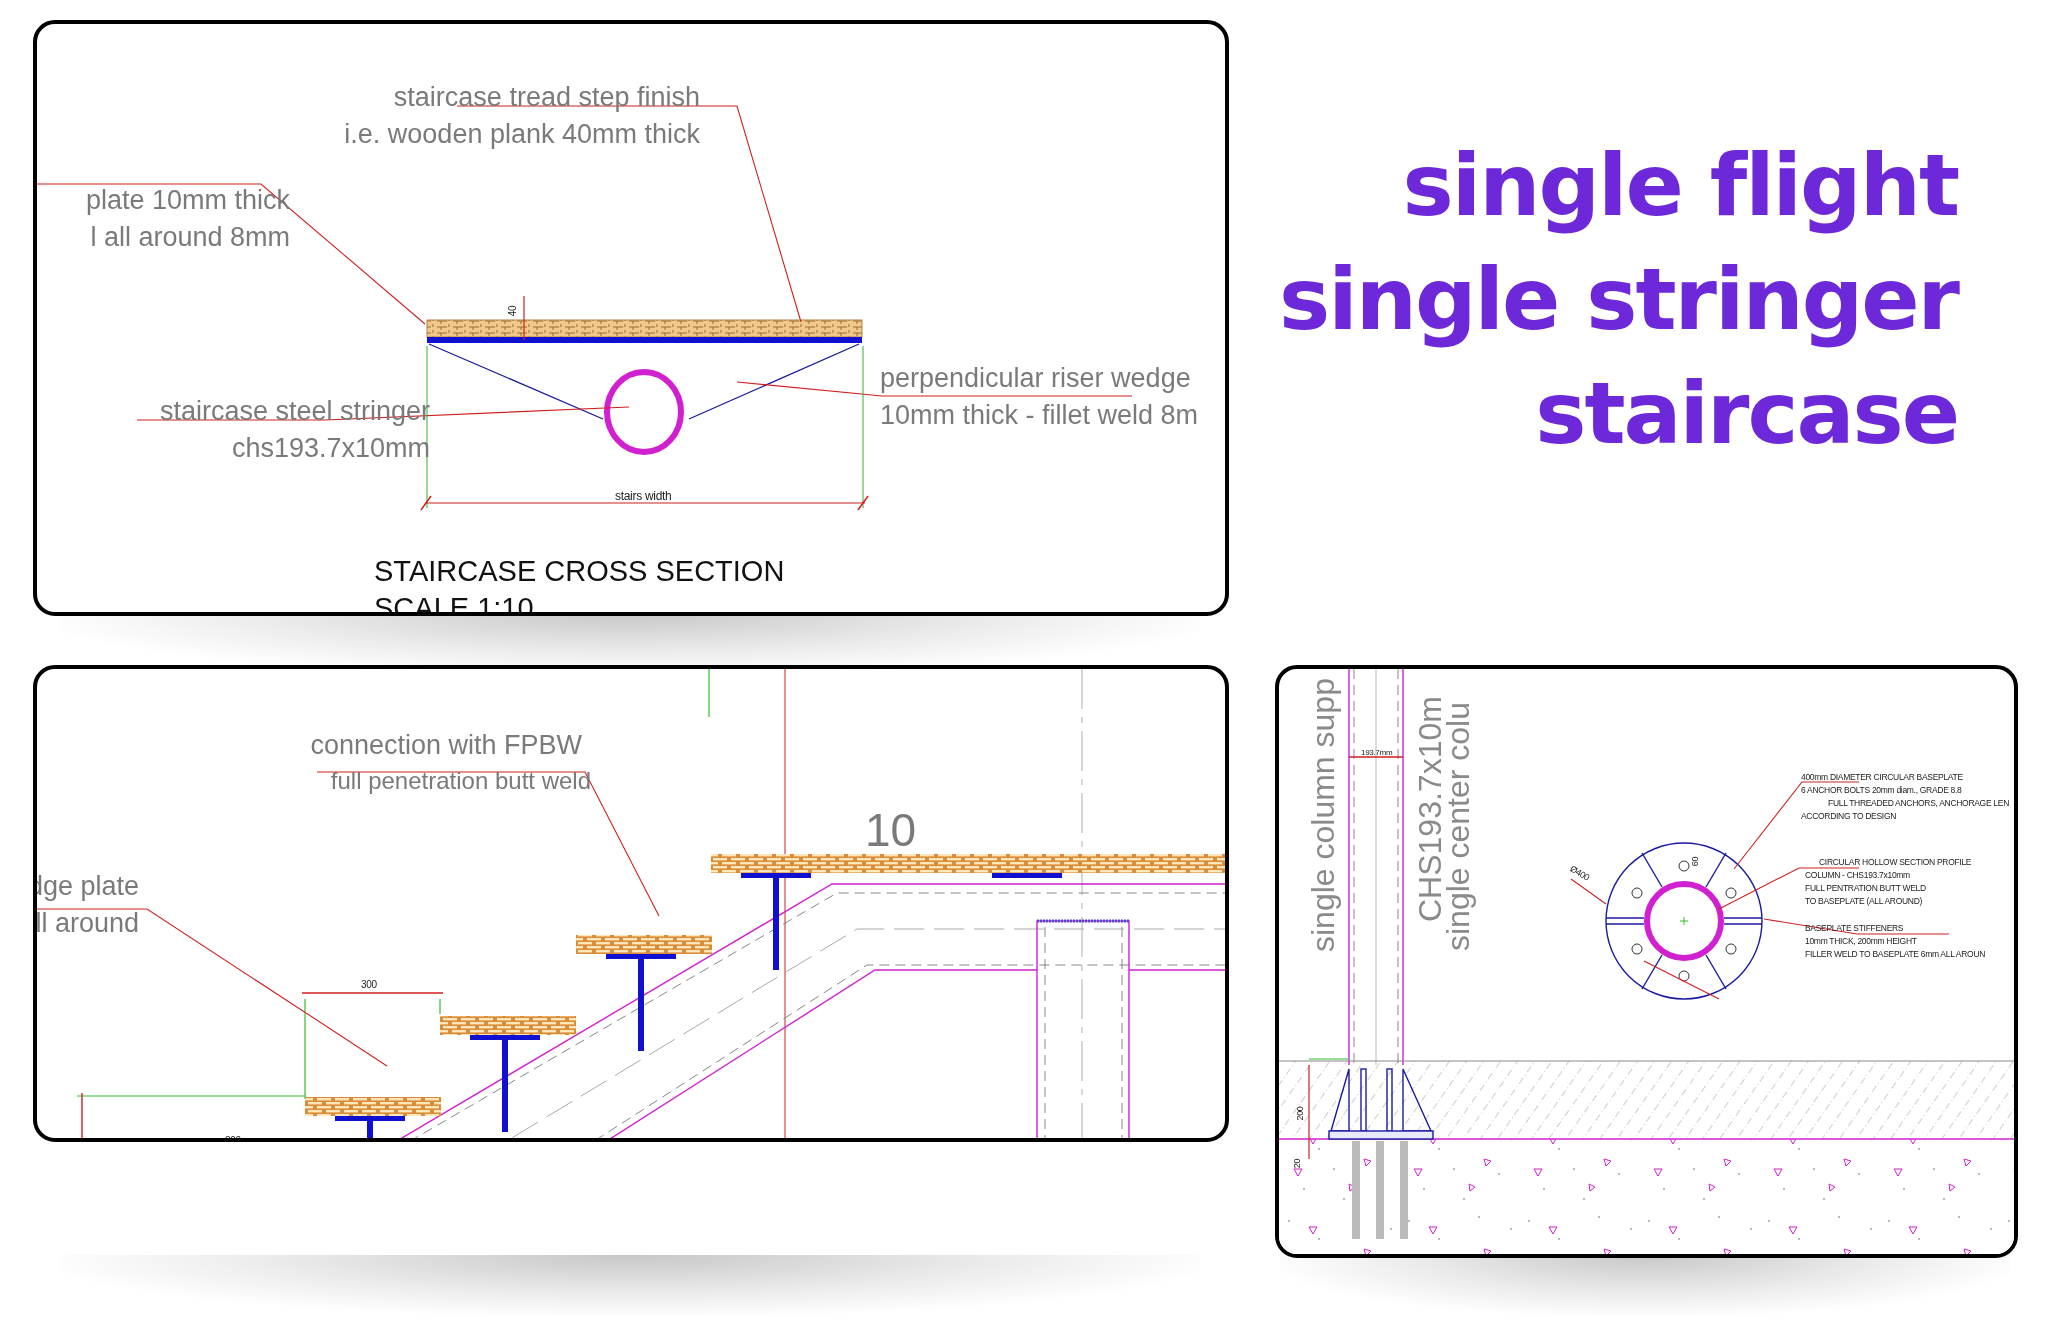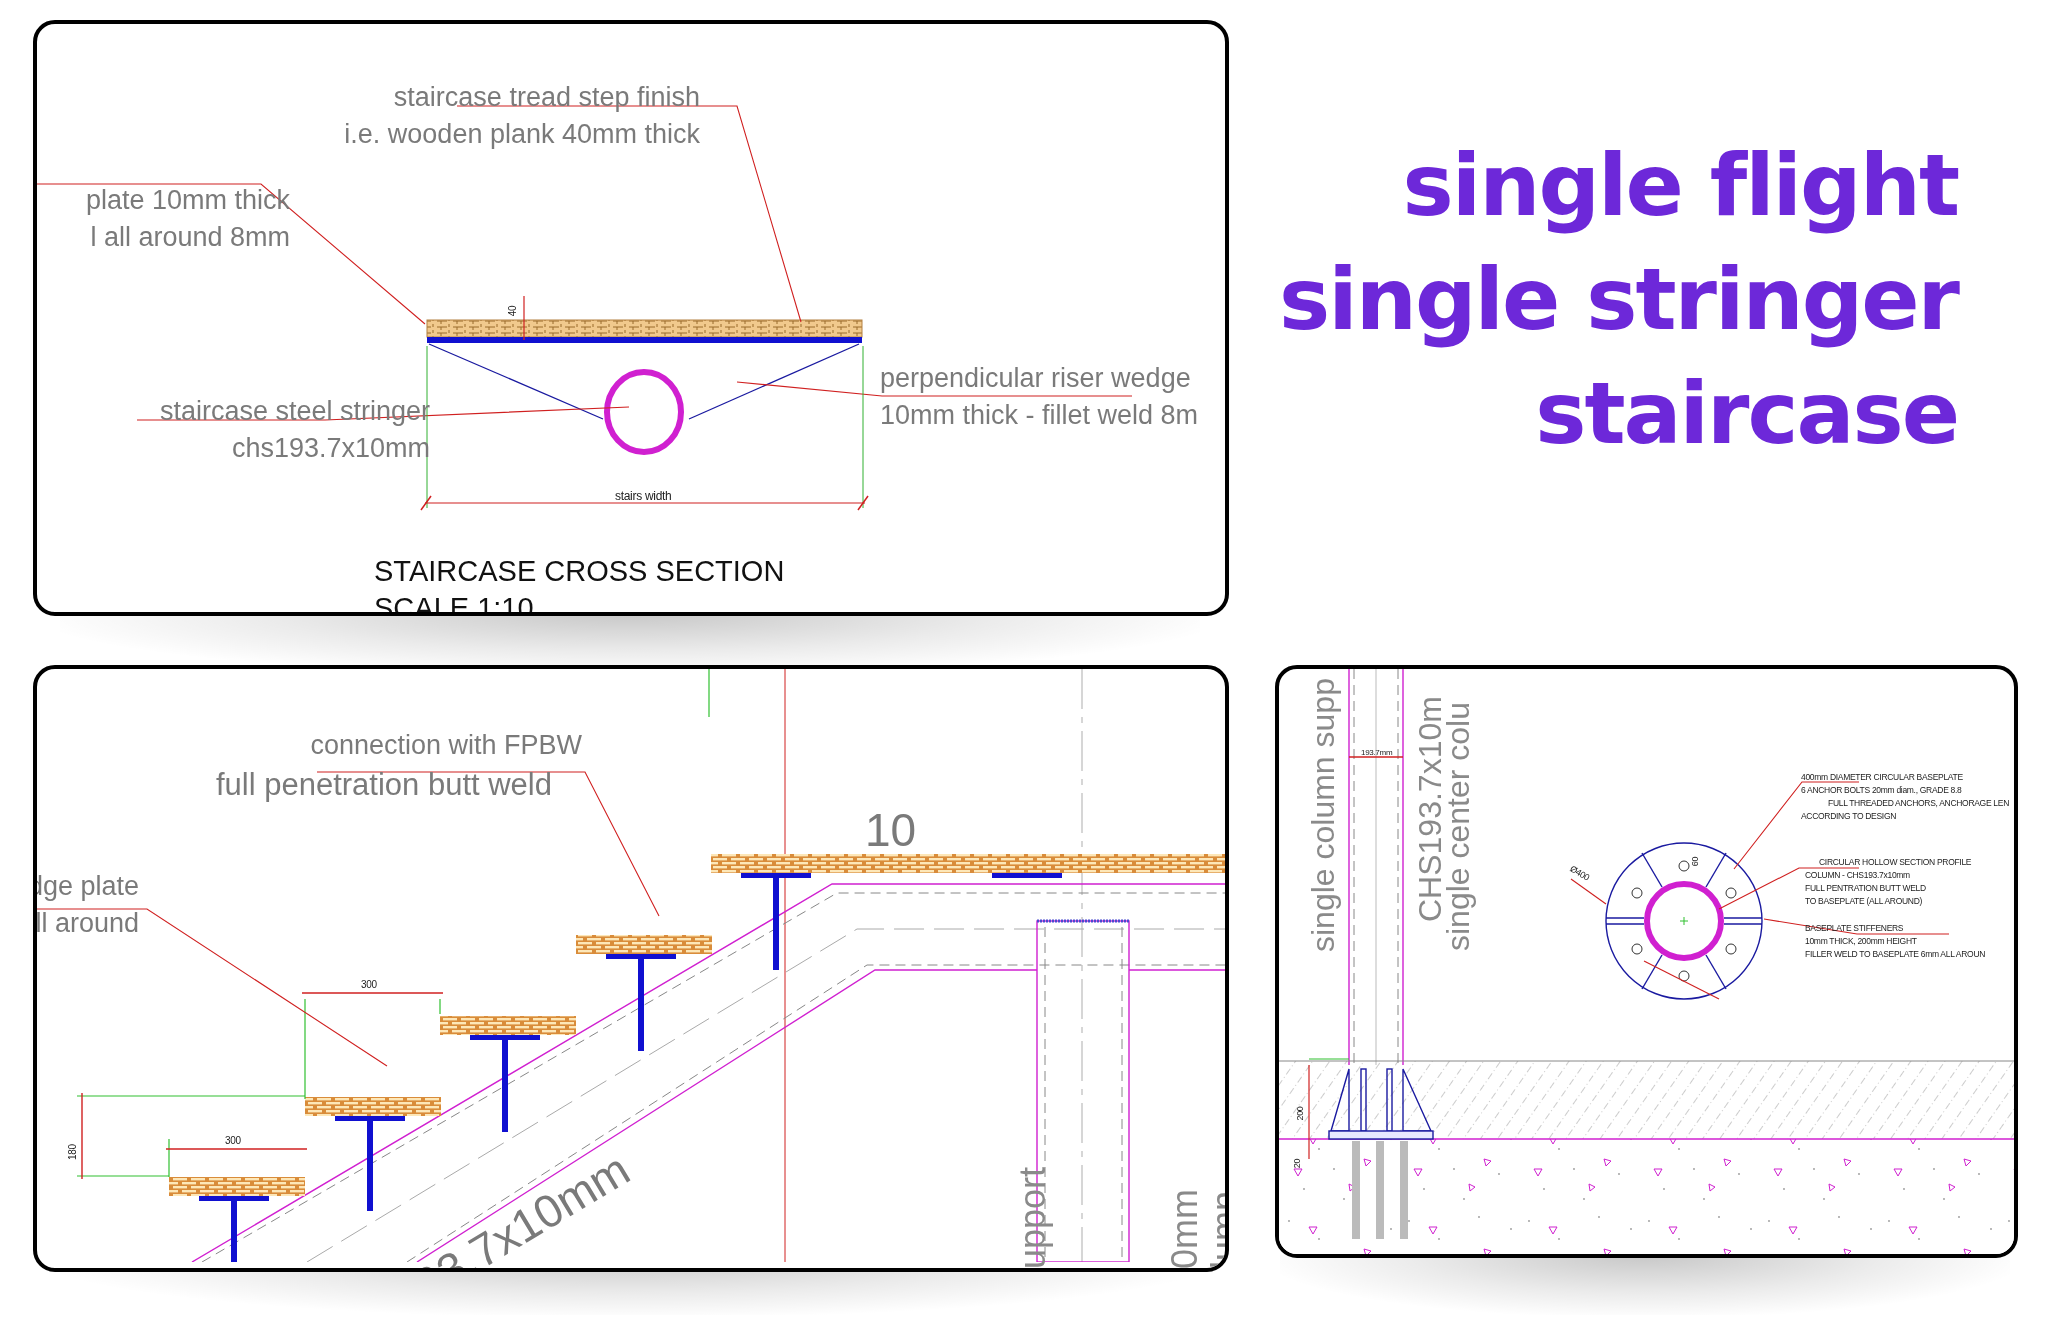--- a/index.html
+++ b/index.html
@@ -70,21 +70,21 @@
   <div class="caption" style="left:337px;top:570px;">SCALE 1:10</div>
 </div>
 
 <div class="title-block">
   <span class="title-line">single flight</span>
   <span class="title-line">single stringer</span>
   <span class="title-line">staircase</span>
 </div>
 
 <div class="shadow" style="left:60px;top:1255px;width:1140px;"></div>
-<div class="panel" style="left:33px;top:665px;width:1196px;height:607px;">
+<div class="panel" style="left:33px;top:665px;width:1196px;height:477px;">
   <svg width="1196" height="593">
     <defs>
       <pattern id="brick" width="18" height="8" patternUnits="userSpaceOnUse">
         <rect width="18" height="8" fill="#d98c3a"></rect>
         <rect x="1" y="1" width="14" height="2.4" fill="#fde7b8"></rect>
         <rect x="-8" y="5" width="14" height="2.4" fill="#fde7b8"></rect>
         <rect x="10" y="5" width="14" height="2.4" fill="#fde7b8"></rect>
       </pattern>
     </defs>
 
@@ -137,21 +137,21 @@
     <line x1="132" y1="470" x2="132" y2="508" stroke="#30c030" stroke-width="1.2"></line>
     <line x1="129" y1="480" x2="270" y2="480" stroke="#d02020" stroke-width="1.4"></line>
     <line x1="40" y1="427" x2="268" y2="427" stroke="#30c030" stroke-width="1.2"></line>
     <line x1="40" y1="507" x2="132" y2="507" stroke="#30c030" stroke-width="1.2"></line>
     <line x1="45" y1="424" x2="45" y2="510" stroke="#d02020" stroke-width="1.4"></line>
 
     <polyline points="280,103 548,103 622,247" fill="none" stroke="#d02020" stroke-width="1.1"></polyline>
     <polyline points="0,240 110,240 350,397" fill="none" stroke="#d02020" stroke-width="1.1"></polyline>
   </svg>
   <div class="lbl right" style="right:643px;top:63px;font-size:27px;">connection with FPBW</div>
-  <div class="lbl right" style="right:673px;top:100px;font-size:31px;">full penetration butt weld</div>
+  <div class="lbl right" style="right:634px;top:100px;font-size:24px;">full penetration butt weld</div>
   <div class="lbl right" style="right:1086px;top:204px;font-size:27px;">dge plate</div>
   <div class="lbl right" style="right:1086px;top:241px;font-size:27px;">ll around</div>
   <div class="lbl" style="left:828px;top:138px;font-size:46px;">10</div>
   <div class="small" style="left:324px;top:311px;font-size:10px;">300</div>
   <div class="small" style="left:188px;top:467px;font-size:10px;">300</div>
   <div class="small" style="left:28px;top:478px;font-size:10px;transform:rotate(-90deg);">180</div>
   <div class="lbl" style="left:370px;top:600px;font-size:46px;transform-origin:left top;transform:rotate(-31deg);">93.7x10mm</div>
   <div class="vert" style="left:978px;top:600px;font-size:36px;">upport</div>
   <div class="vert" style="left:1130px;top:600px;font-size:36px;">0mm</div>
   <div class="vert" style="left:1170px;top:600px;font-size:36px;">lumn</div>

